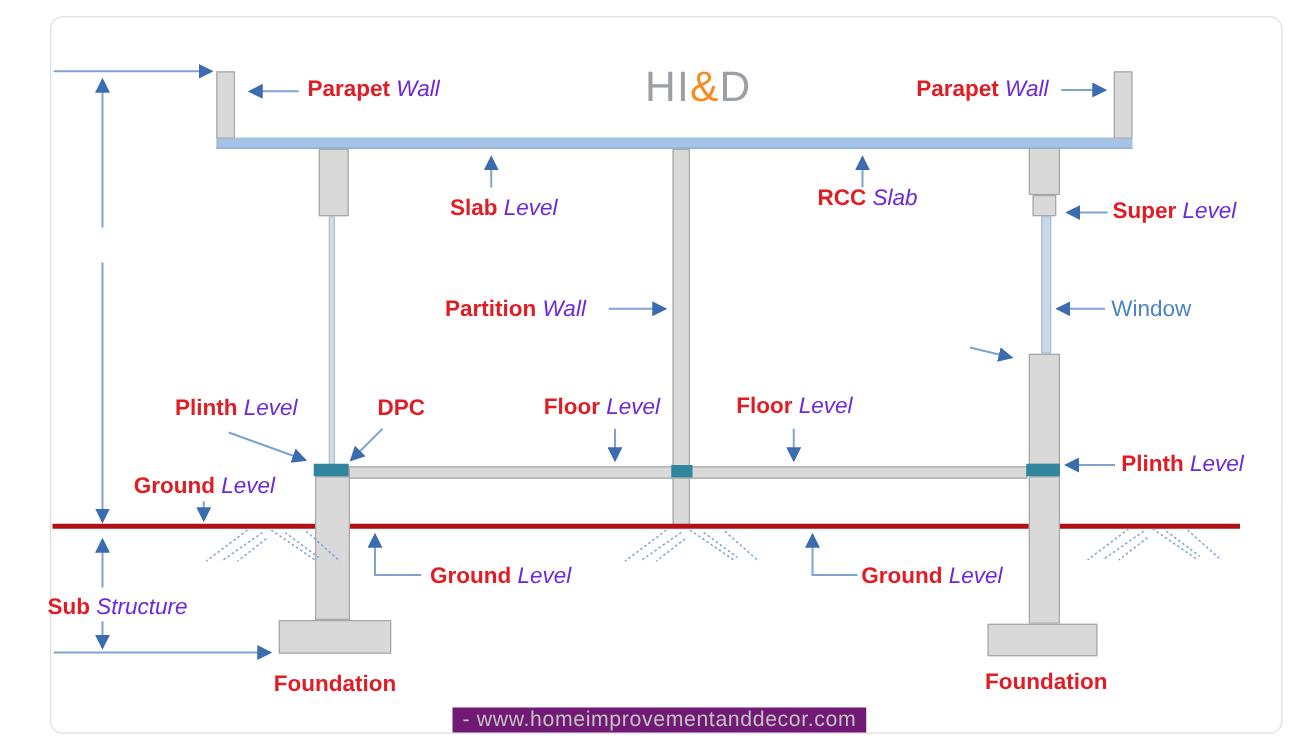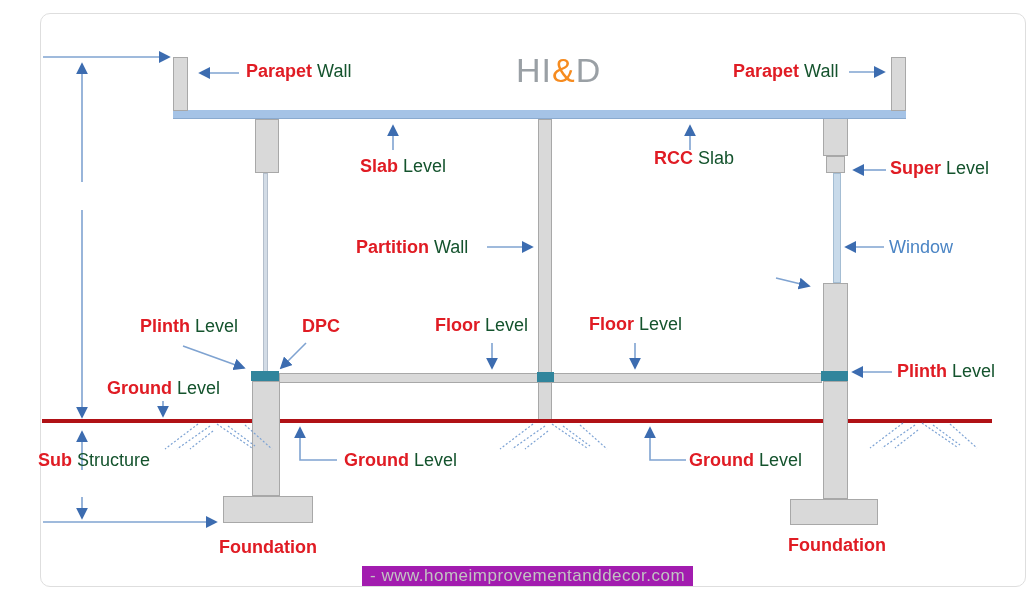--- a/index.html
+++ b/index.html
@@ -14,27 +14,27 @@
   .rect{position:absolute;box-sizing:border-box;}
   .wall{background:#d9d9d9;border:1px solid #a8a8a8;}
   .slab{background:#a5c3e6;border-bottom:1px solid #8aaacf;}
   .window{background:#c8daea;border:1px solid #a4bdd3;}
   .thinwall{background:#d3dce6;border:1px solid #b4bfcc;}
   .dpc{background:#31859c;}
   .groundline{background:#b01116;}
   svg.overlay{position:absolute;left:0;top:0;pointer-events:none;}
   .lbl{position:absolute;font-size:18px;line-height:20px;white-space:nowrap;}
   .lbl .r{color:#e01c24;font-weight:bold;}
-  .lbl .g{color:#14532d;}
+  .lbl .g{color:#6d28d9;font-style:italic;}
   .lbl .b{color:#4a84c4;text-align:right;}
   .logo{position:absolute;left:516px;top:51px;font-size:34px;letter-spacing:1px;color:#9aa0a5;}
   .logo .amp{color:#f68b1f;}
   .url{
     position:absolute;left:362px;top:566px;font-size:17px;letter-spacing:.5px;
-    color:#c2c2c2;background:#a21caf;padding:0 8px;white-space:nowrap;
+    color:#c2c2c2;background:#701a75;padding:0 8px;white-space:nowrap;
   }
 </style>
 </head>
 <body>
 
 <div id="stage">
 
   <div class="frame"></div>
 
   <div class="rect wall" style="left:538px;top:119px;width:14px;height:303px"></div>
@@ -129,19 +129,19 @@
   <div class="lbl" style="left:356px;top:237px"><span class="r">Partition</span> <span class="g">Wall</span></div>
   <div class="lbl" style="left:889px;top:237px"><span class="b">Window</span></div>
   <div class="lbl" style="left:140px;top:316px"><span class="r">Plinth</span> <span class="g">Level</span></div>
   <div class="lbl" style="left:302px;top:316px"><span class="r">DPC</span></div>
   <div class="lbl" style="left:435px;top:315px"><span class="r">Floor</span> <span class="g">Level</span></div>
   <div class="lbl" style="left:589px;top:314px"><span class="r">Floor</span> <span class="g">Level</span></div>
   <div class="lbl" style="left:107px;top:378px"><span class="r">Ground</span> <span class="g">Level</span></div>
   <div class="lbl" style="left:344px;top:450px"><span class="r">Ground</span> <span class="g">Level</span></div>
   <div class="lbl" style="left:689px;top:450px"><span class="r">Ground</span> <span class="g">Level</span></div>
   <div class="lbl" style="left:897px;top:361px"><span class="r">Plinth</span> <span class="g">Level</span></div>
-  <div class="lbl" style="left:38px;top:450px"><span class="r">Sub</span> <span class="g">Structure</span></div>
+  <div class="lbl" style="left:38px;top:475px"><span class="r">Sub</span> <span class="g">Structure</span></div>
   <div class="lbl" style="left:219px;top:537px"><span class="r">Foundation</span></div>
   <div class="lbl" style="left:788px;top:535px"><span class="r">Foundation</span></div>
 
   <div class="url"><span>-</span> <span>www.homeimprovementanddecor.com</span></div>
 
 </div>
 
 </body></html>

